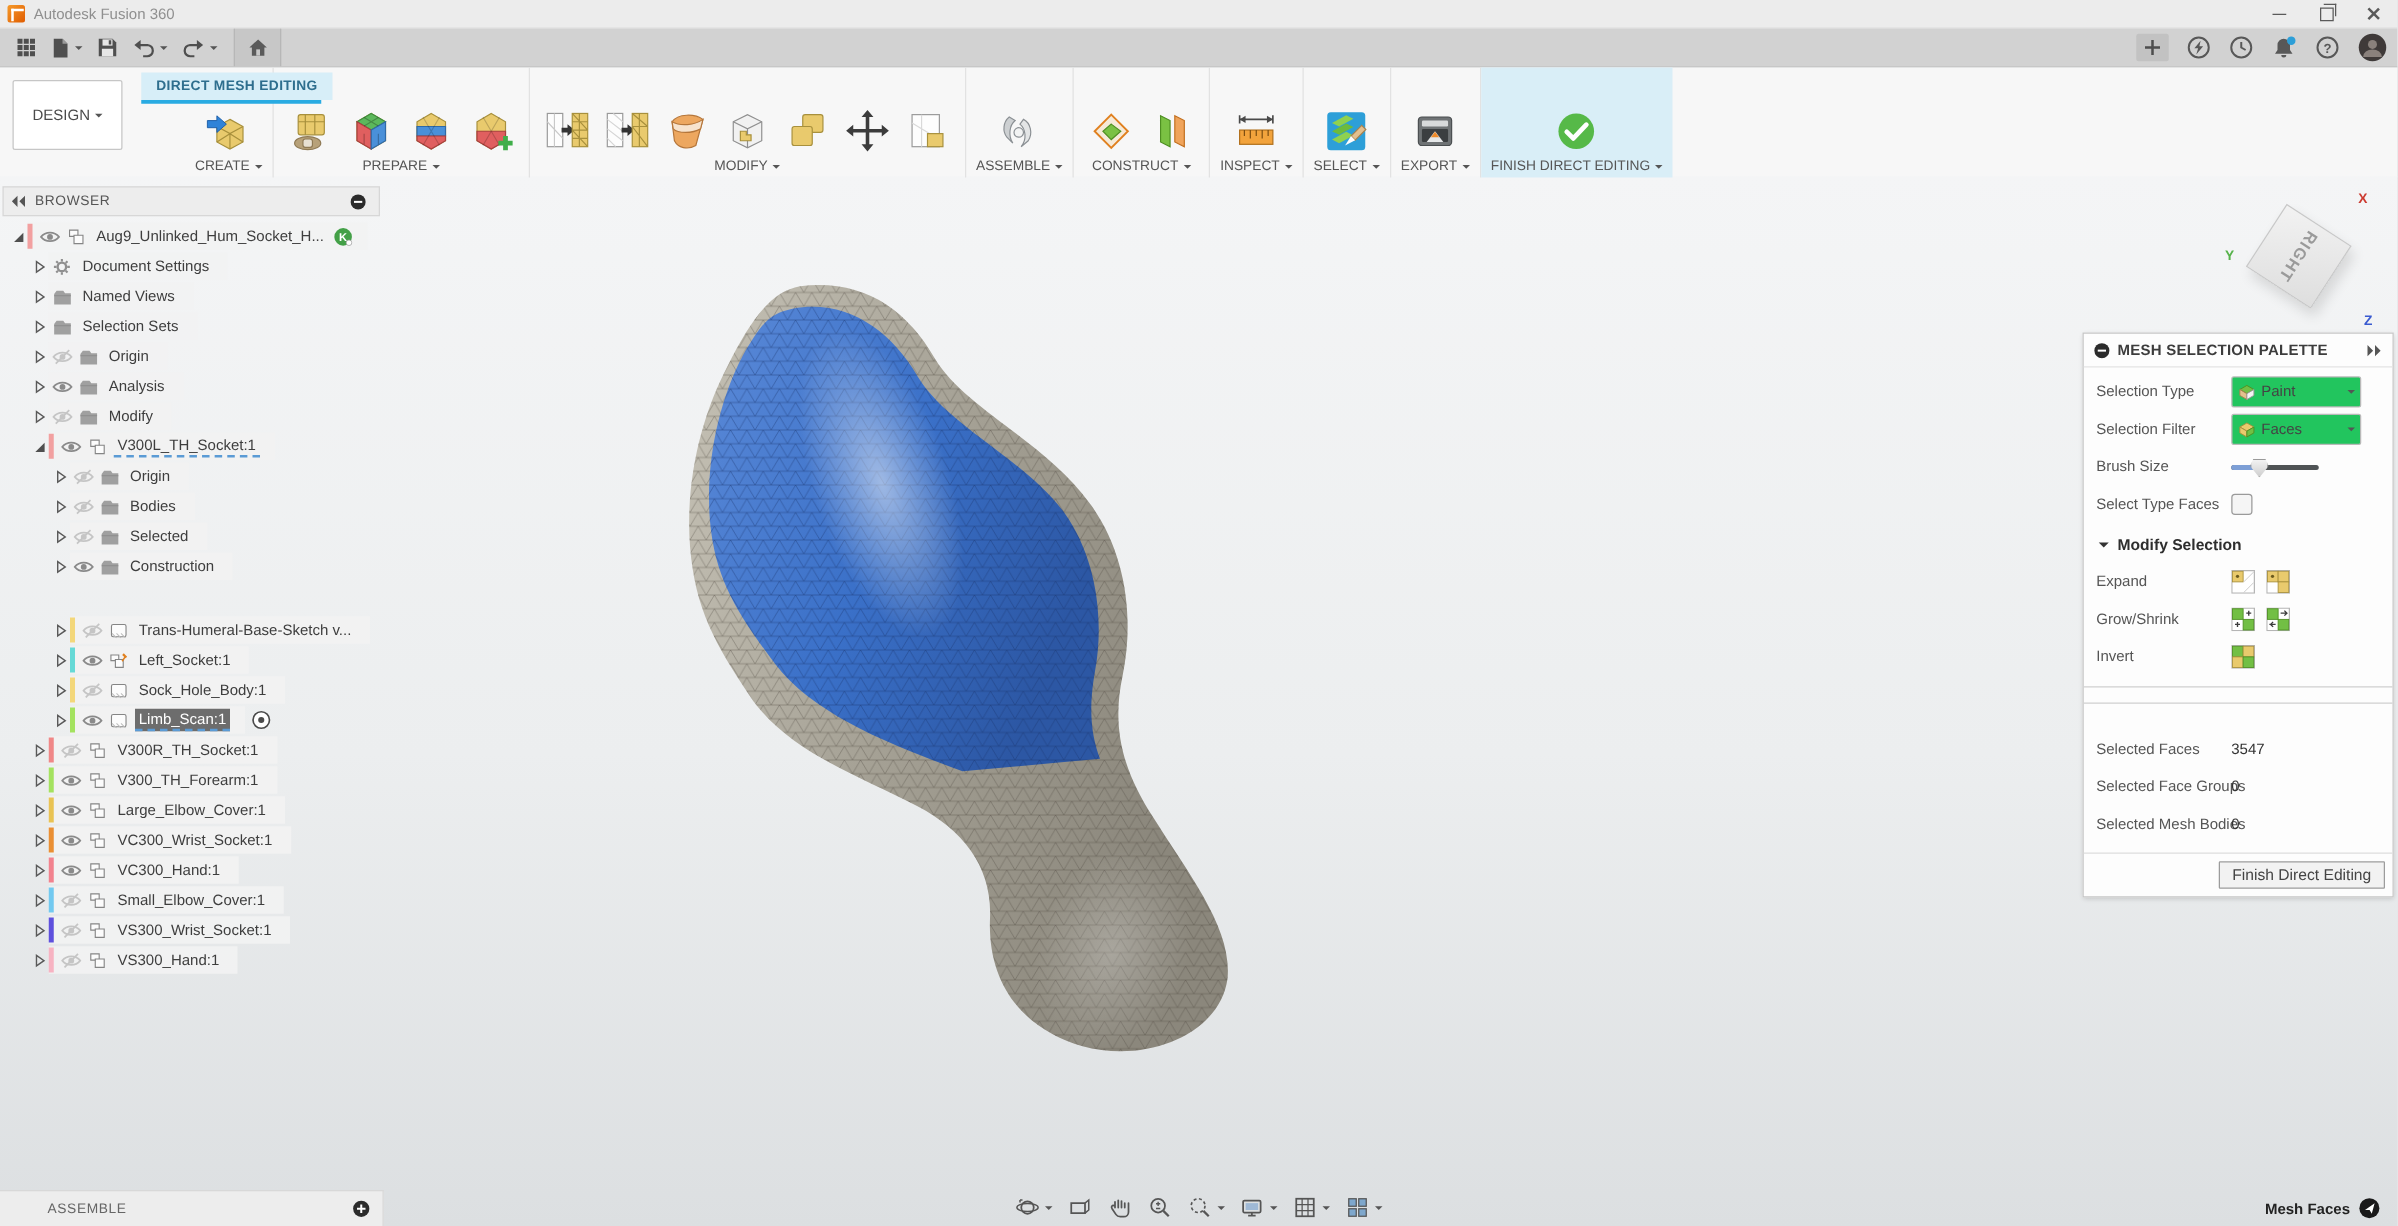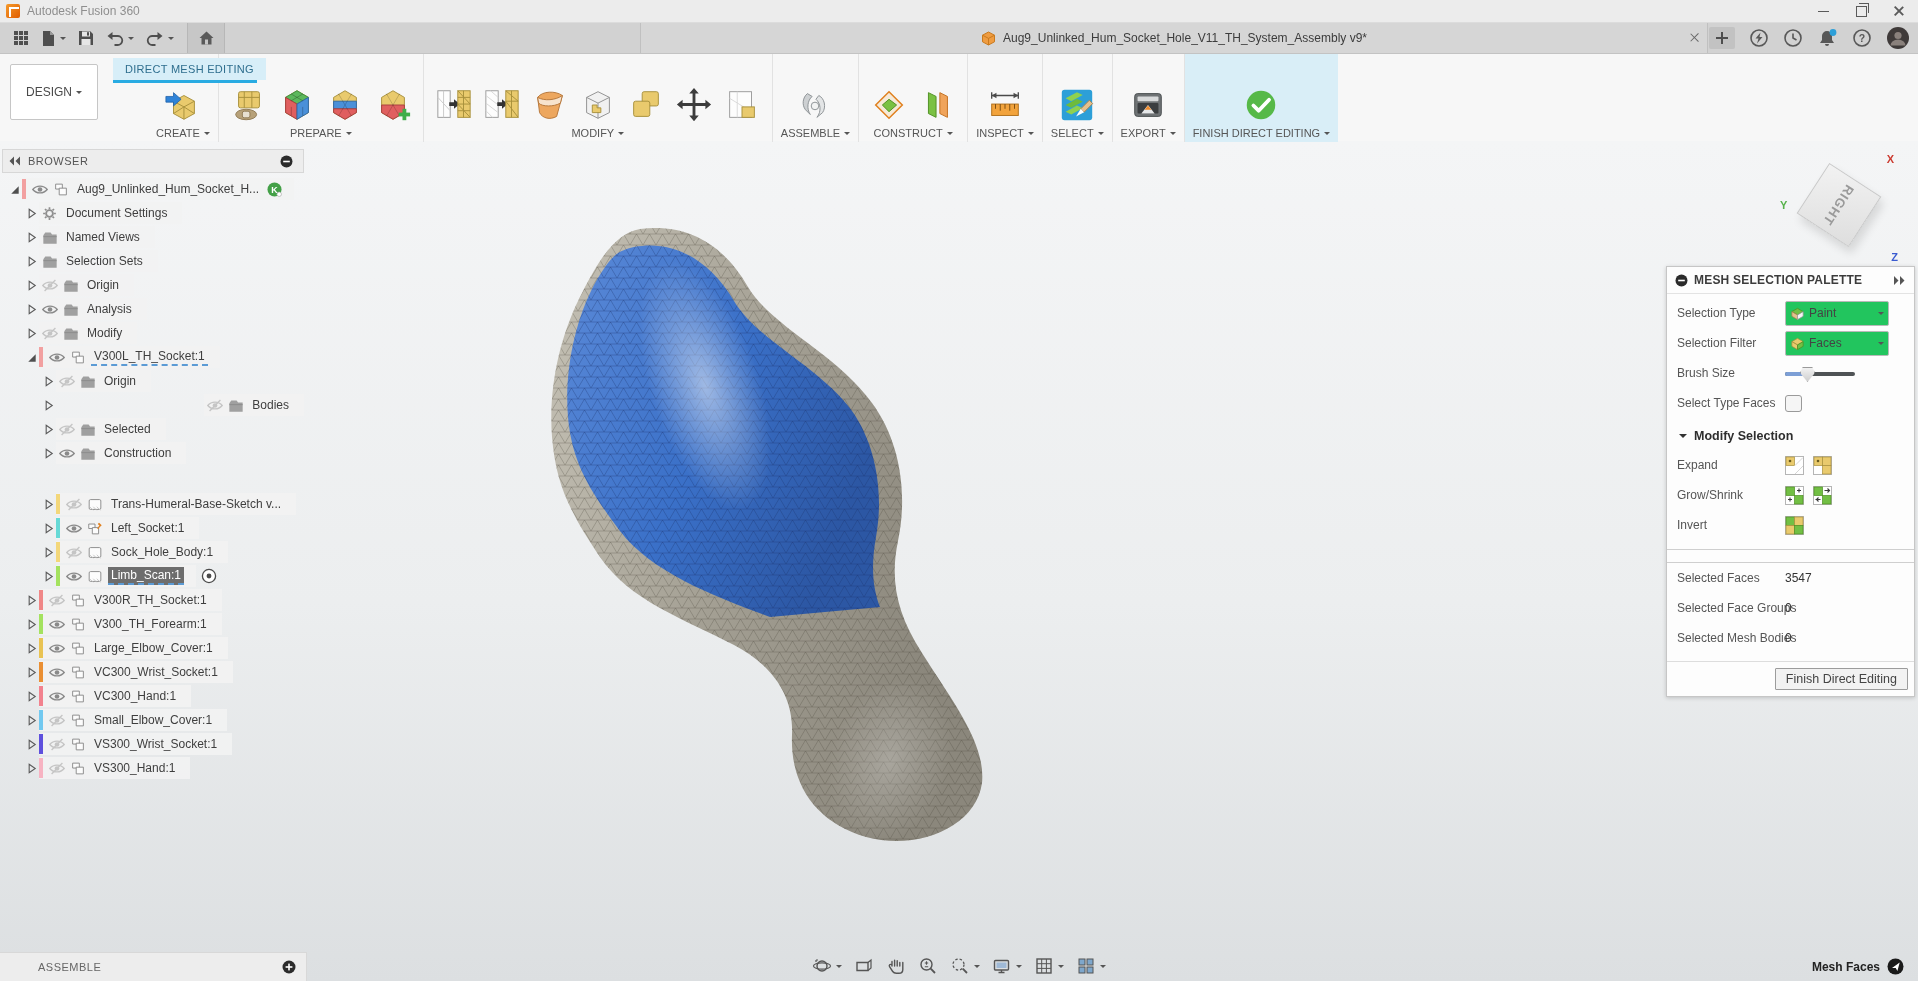--- a/index.html
+++ b/index.html
@@ -36,21 +36,21 @@
   .tab-close::before,.tab-close::after{content:"";position:absolute;left:4.6px;top:0;width:1.4px;height:11px;background:#666}
   .tab-close::before{transform:rotate(45deg)}.tab-close::after{transform:rotate(-45deg)}
   .appbar-right{position:absolute;right:8px;top:0;height:30px;display:flex;align-items:center;gap:14px}
   .newtab{width:26px;height:22px;background:#c2c2c2;border-radius:2px;position:relative}
   .newtab::before{content:"";position:absolute;left:7px;top:10px;width:12px;height:2px;background:#4e4e4e}
   .newtab::after{content:"";position:absolute;left:12px;top:5px;width:2px;height:12px;background:#4e4e4e}
   .abtn{display:flex;align-items:center;justify-content:center}
 
   
   .ribbon{height:88px;background:#f7f7f7;border-bottom:1px solid #cccccc;position:relative}
-  .ctx-tab{position:absolute;left:113px;top:4px;height:22px;padding:0 12px;background:#d7eef8;display:flex;align-items:center;font-size:11px;font-weight:normal;color:#2e6e8e;letter-spacing:.3px;z-index:3}
+  .ctx-tab{position:absolute;left:113px;top:4px;height:22px;padding:0 12px;background:#d7eef8;display:flex;align-items:center;font-size:11px;font-weight:bold;color:#2e6e8e;letter-spacing:.3px;z-index:3}
   .ctx-underline{position:absolute;left:113px;top:26px;height:3px;width:144px;background:#29abe2;z-index:3}
   .design-btn{position:absolute;left:10px;top:10px;width:86px;height:54px;background:#fff;border:1px solid #c6c6c6;border-radius:2px;display:flex;align-items:center;justify-content:center;font-size:12px;color:#4a4a4a;z-index:2}
   .rib-groups{position:absolute;left:148px;top:0;height:88px;display:flex;z-index:1}
   .rib-group{display:flex;flex-direction:column;align-items:center;padding:30px 8px 0 8px;border-right:1px solid #e2e2e2}
   .rib-group.hl{background:#d9eef7;border-right:none}
   .rib-icons{display:flex;align-items:center;gap:4px;height:42px}
   .rib-btn{width:44px;height:42px;display:flex;align-items:center;justify-content:center}
   .rib-label{display:flex;align-items:center;font-size:11px;color:#555;margin-top:1px;white-space:nowrap}
 
   
@@ -183,29 +183,20 @@
       <span class="caret"></span>
     </div>
     <div class="qat-home">
       <svg width="17" height="16" viewBox="0 0 17 16">
           <path d="M8.5,1.5 L15.5,8 h-2 v6.5 h-10 V8 h-2 Z" fill="#5a5a5a"></path>
           <rect x="7" y="9.5" width="3" height="5" fill="#c7c7c7"></rect>
         </svg>
     </div>
   </div>
 
-  <div class="doctab">
-    <svg width="15" height="15" viewBox="0 0 15 15">
-        <path d="M7.5,1 L13.5,4.2 V10.8 L7.5,14 L1.5,10.8 V4.2 Z" fill="#ef9c41" stroke="#c97a1e"></path>
-        <path d="M1.5,4.2 L7.5,7.4 L13.5,4.2" fill="none" stroke="#c97a1e"></path>
-        <path d="M7.5,7.4 V14" stroke="#c97a1e"></path>
-      </svg>
-    <span class="doctab-title">Aug9_Unlinked_Hum_Socket_Hole_V11_TH_System_Assembly v9*</span>
-    <span class="tab-close"></span>
-  </div>
 
   <div class="appbar-right">
     <div class="newtab"></div>
     <div class="abtn">
       <svg width="20" height="20" viewBox="0 0 20 20">
           <circle cx="10" cy="10" r="8" fill="none" stroke="#585858" stroke-width="1.6"></circle>
           <path d="M11.5,4.5 L6.5,10.5 h3 L8,15.5 L13.5,9 h-3 Z" fill="#585858"></path>
         </svg>
     </div>
     <div class="abtn">
@@ -702,21 +693,21 @@
             </span>
             <span class="ticon">
               <svg width="18" height="16" viewBox="0 0 20 18">
                 <path d="M2.5,7 l2.2,-3 h6 l1.6,2.3 h5.2 V16.5 H2.5 Z" fill="#a0a0a0"></path>
                 <path d="M2.5,8.6 h15" stroke="#8b8b8b"></path>
               </svg>
             </span>
             <span class="blabel">Origin</span>
           </span>
         </div>
-        <div class="brow" style="padding-left: 38px; justify-content: space-between;">
+        <div class="brow" style="padding-left: 38px;">
           <span class="exp">
             <svg width="13" height="13" viewBox="0 0 14 14">
               <path d="M4.5,2.5 L11,7 L4.5,11.5 Z" fill="none" stroke="#5a5a5a" stroke-width="1.2"></path>
             </svg>
           </span>
           <span class="pill">
             <span class="eye">
               <svg width="18" height="15" viewBox="0 0 20 16">
                 <path d="M2,8 C6,3 14,3 18,8 C14,13 6,13 2,8 Z" fill="none" stroke="#c5c5c5" stroke-width="1.5"></path>
                 <circle cx="10" cy="8" r="2.6" fill="#c5c5c5"></circle>
@@ -1190,21 +1181,21 @@
             <rect x="9.5" y="1" width="8.5" height="8.5" fill="#e9ca6d" stroke="#a8903c" stroke-width=".7"></rect>
             <rect x="1" y="9.5" width="8.5" height="8.5" fill="#e9ca6d" stroke="#a8903c" stroke-width=".7"></rect>
             <rect x="9.5" y="9.5" width="8.5" height="8.5" fill="#72bf44" stroke="#4e8f22" stroke-width=".7"></rect>
           </svg>
       </div>
     </div>
 
     <div class="psep"></div>
     <div class="psep" style="margin-top:12px"></div>
 
-    <div class="prow stat" style="margin-top:0">
+    <div class="prow stat" style="margin-top:21px">
       <span class="plabel">Selected Faces</span>
       <span class="pval">3547</span>
     </div>
     <div class="prow stat">
       <span class="plabel">Selected Face Groups</span>
       <span class="pval">0</span>
     </div>
     <div class="prow stat">
       <span class="plabel">Selected Mesh Bodies</span>
       <span class="pval">0</span>

